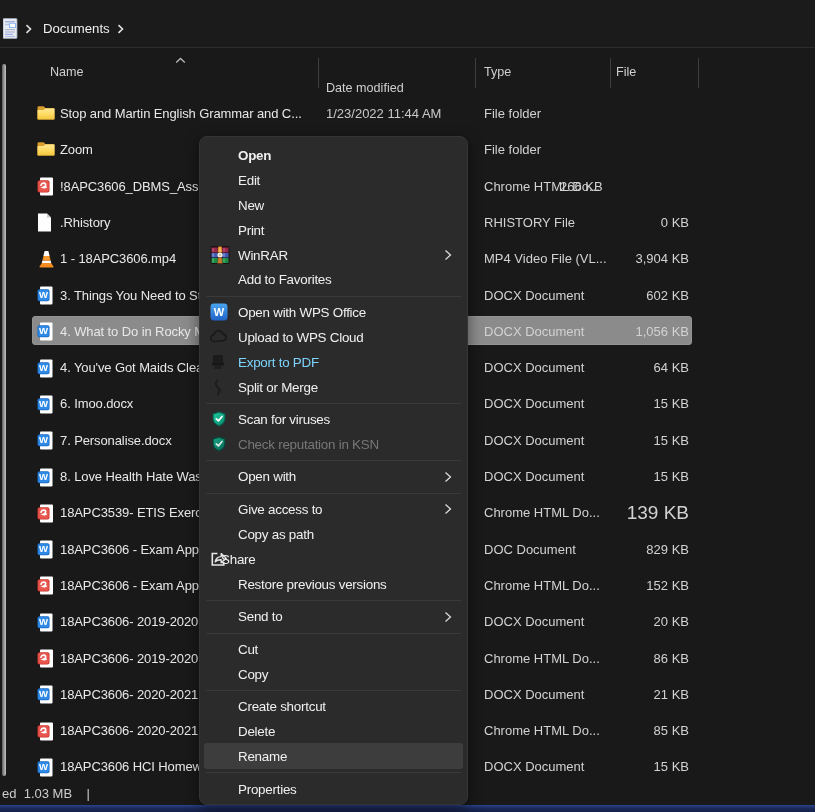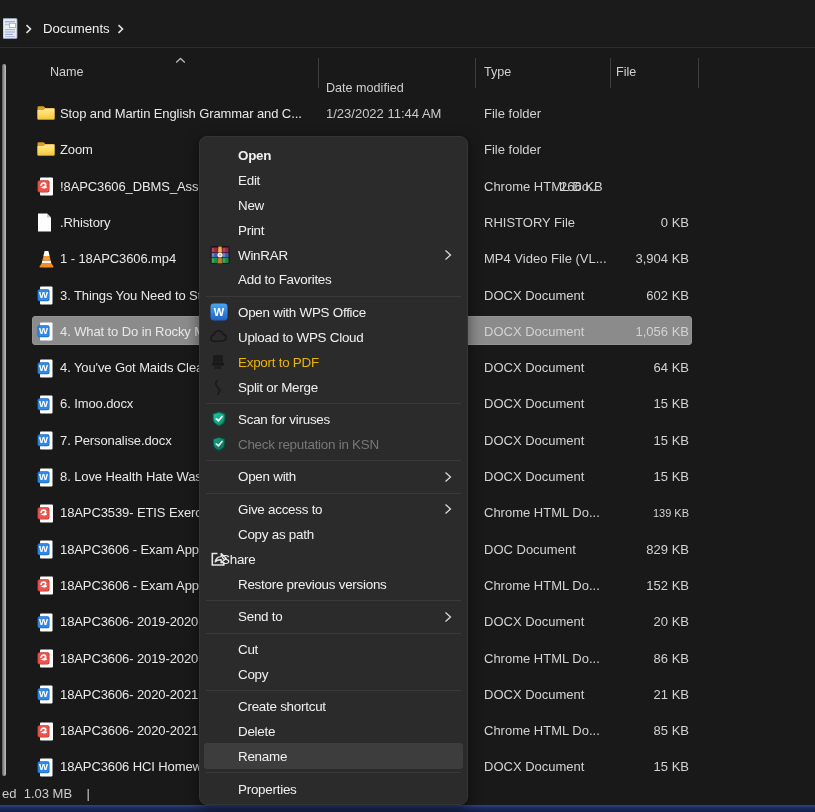--- a/index.html
+++ b/index.html
@@ -203,21 +203,21 @@
 <div class="abs" style="left:37px;top:8.6px">
       <svg width="17" height="19" viewBox="0 0 17 19">
         <rect x="3" y="0.5" width="13" height="18" rx="1" fill="#fff"></rect>
         <rect x="0.5" y="3.2" width="12" height="12.2" rx="2" fill="#c8332c"></rect>
         <rect x="1.2" y="3.9" width="10.6" height="10.8" rx="1.6" fill="#e8554d"></rect>
         <path d="M4 8.2 Q4.6 5.9 6.8 6.1 Q9 6.3 8.6 8.1 Q8.3 9.6 6.2 10.4 Q8 10.9 9.2 10.1" stroke="#fff" stroke-width="1.7" fill="none" stroke-linecap="round"></path>
       </svg>
     </div>
 <div class="abs" style="left:60px;top:0;width:340px;height:36.3px;line-height:36.3px;color:#e8e8e8;font-size:13px;letter-spacing:-0.1px;white-space:nowrap;overflow:hidden">18APC3539- ETIS Exercise 1.html</div>
 <div class="abs" style="left:484px;top:0;height:36.3px;line-height:36.3px;color:#d2d2d2;font-size:13px;white-space:nowrap">Chrome HTML Do...</div>
-<div class="abs" style="left:560px;top:0;width:129px;height:36.3px;line-height:36.3px;color:#d2d2d2;font-size:11px;text-align:right">139 KB</div>
+<div class="abs" style="left:560px;top:0;width:129px;height:36.3px;line-height:36.3px;color:#d2d2d2;font-size:19px;text-align:right">139 KB</div>
 </div>
 <div class="abs" style="left:0;top:531.6px;width:815px;height:36.3px">
 <div class="abs" style="left:37px;top:8.6px">
       <svg width="17" height="19" viewBox="0 0 17 19">
         <rect x="3" y="0.5" width="12.5" height="18" rx="1" fill="#fff"></rect>
         <rect x="0.5" y="3.2" width="12" height="12" rx="2" fill="#1867c0"></rect>
         <rect x="1.2" y="3.9" width="10.6" height="10.6" rx="1.6" fill="#2e8ae6"></rect>
         <text x="6.5" y="12.2" font-family="Liberation Sans" font-size="9.5" font-weight="bold" fill="#fff" text-anchor="middle">W</text>
       </svg>
     </div>
@@ -353,21 +353,21 @@
       </defs>
       <text x="9" y="13.4" font-family="Liberation Sans" font-size="11" font-weight="bold" fill="#fff" text-anchor="middle">W</text>
     </svg>
   </div>
 <div class="abs" style="left:238px;top:324.5px;height:25px;line-height:25px;color:#f0f0f0;font-size:13.4px;letter-spacing:-0.25px;font-weight:normal;z-index:12;white-space:nowrap">Upload to WPS Cloud</div>
 <div class="abs" style="left:210px;top:330.0px;z-index:12">
     <svg width="18" height="14" viewBox="0 0 18 14">
       <path d="M4.5 11.5 a3.4 3.4 0 0 1 -.4 -6.8 a4.6 4.6 0 0 1 8.9 -.6 a3.3 3.3 0 0 1 .5 6.5 Z" fill="none" stroke="#1a1a1a" stroke-width="1.7"></path>
     </svg>
   </div>
-<div class="abs" style="left:238px;top:349.5px;height:25px;line-height:25px;color:#eab308;font-size:13.4px;letter-spacing:-0.25px;font-weight:normal;z-index:12;white-space:nowrap">Export to PDF</div>
+<div class="abs" style="left:238px;top:349.5px;height:25px;line-height:25px;color:#7dd3fc;font-size:13.4px;letter-spacing:-0.25px;font-weight:normal;z-index:12;white-space:nowrap">Export to PDF</div>
 <div class="abs" style="left:210px;top:354.0px;z-index:12">
     <svg width="16" height="16" viewBox="0 0 16 16">
       <rect x="3" y="1" width="10" height="7" rx="1" fill="#1b1b1b"></rect>
       <rect x="2" y="8.6" width="12" height="3" rx="1" fill="#151515"></rect>
       <rect x="4.4" y="10.4" width="7.2" height="4.6" fill="#1f1f1f"></rect>
     </svg>
   </div>
 <div class="abs" style="left:238px;top:374.5px;height:25px;line-height:25px;color:#f0f0f0;font-size:13.4px;letter-spacing:-0.25px;font-weight:normal;z-index:12;white-space:nowrap">Split or Merge</div>
 <div class="abs" style="left:210px;top:379.0px;z-index:12">
     <svg width="15" height="17" viewBox="0 0 15 17">

